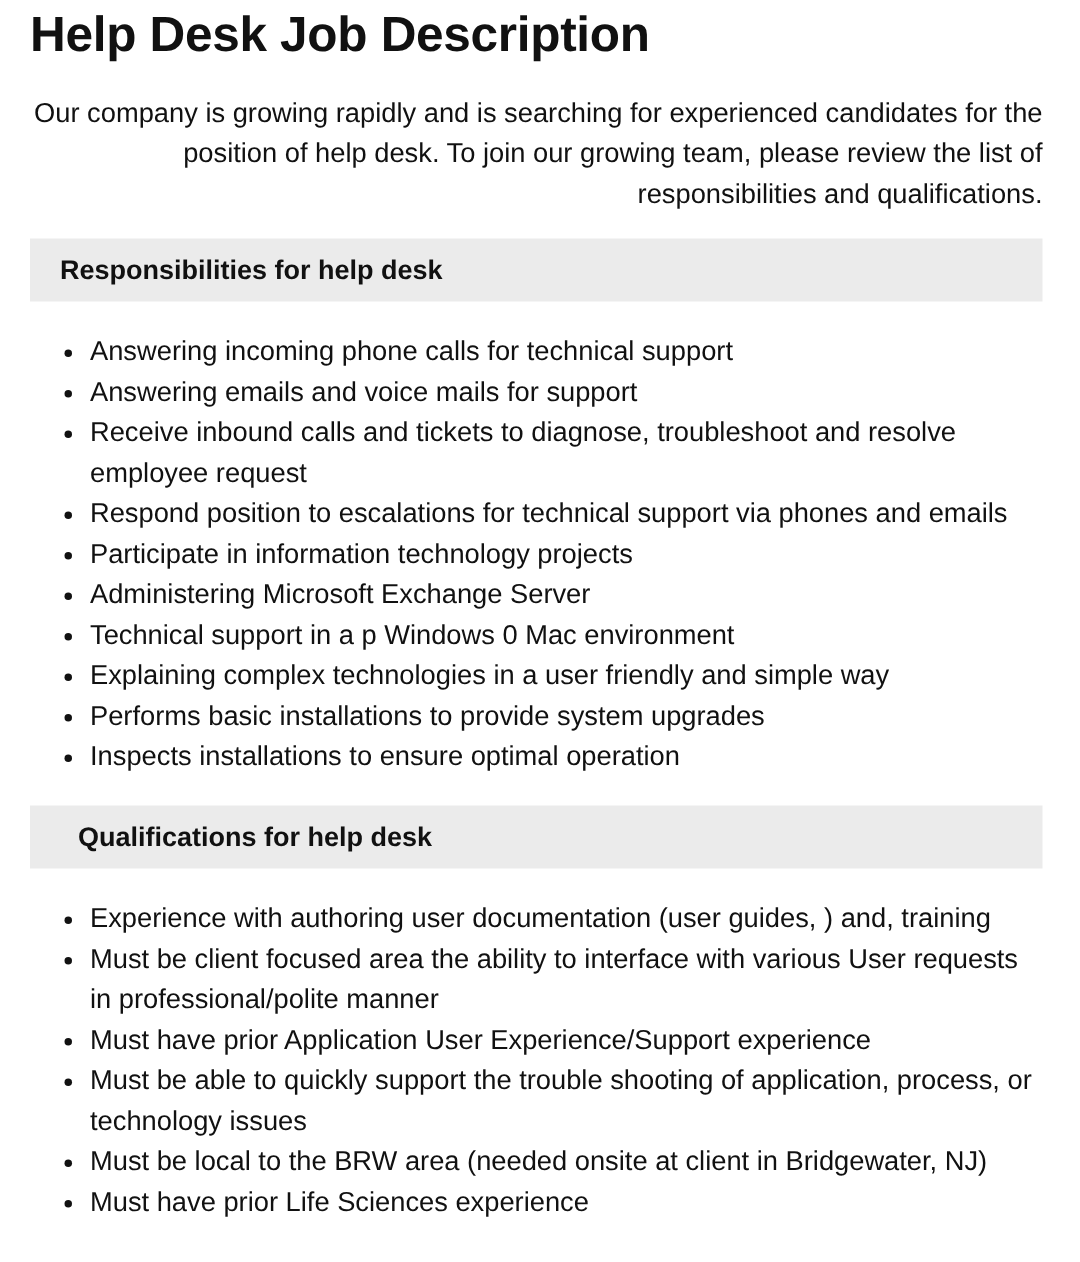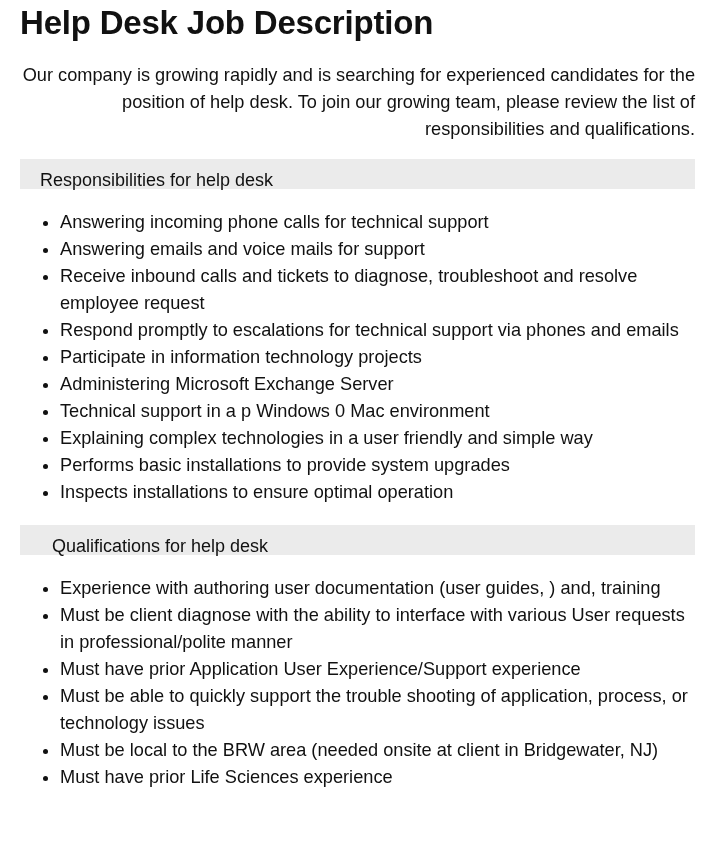--- a/index.html
+++ b/index.html
@@ -14,23 +14,23 @@
       font-size: 33px; font-weight: 700; text-align: left;
       line-height: 40px; letter-spacing: -0.2px;
     }
     .intro {
       margin: 19px 0 0 0;
       font-size: 18.2px; line-height: 27px; text-align: right;
     }
     .section-head {
       margin-top: 16px;
       background: #ebebeb;
-      height: 30px;
+      height: 42px;
       padding-left: 20px;
-      font-size: 18px; font-weight: 400;
+      font-size: 18px; font-weight: 700;
       line-height: 42px;
     }
     ul {
       margin: 20px 0 0 0; padding-left: 40px;
       font-size: 18.2px; line-height: 27px;
     }
     ul li { padding-left: 0; }
     ul.resp { margin-bottom: 0; }
     .qual-head { margin-top: 19px; padding-left: 32px; }
   </style>
@@ -39,31 +39,31 @@
 
 <div class="page">
   <h1>Help Desk Job Description</h1>
   <p class="intro">Our company is growing rapidly and is searching for experienced candidates for the position of help desk. To join our growing team, please review the list of responsibilities and qualifications.</p>
 
   <div class="section-head">Responsibilities for help desk</div>
   <ul class="resp">
     <li>Answering incoming phone calls for technical support</li>
     <li>Answering emails and voice mails for support</li>
     <li>Receive inbound calls and tickets to diagnose, troubleshoot and resolve employee request</li>
-    <li>Respond promptly to escalations for technical support via phones and emails</li>
+    <li>Respond position to escalations for technical support via phones and emails</li>
     <li>Participate in information technology projects</li>
     <li>Administering Microsoft Exchange Server</li>
     <li>Technical support in a p Windows 0 Mac environment</li>
     <li>Explaining complex technologies in a user friendly and simple way</li>
     <li>Performs basic installations to provide system upgrades</li>
     <li>Inspects installations to ensure optimal operation</li>
   </ul>
 
   <div class="section-head qual-head">Qualifications for help desk</div>
   <ul class="qual">
     <li>Experience with authoring user documentation (user guides, ) and, training</li>
-    <li>Must be client diagnose with the ability to interface with various User requests in professional/polite manner</li>
+    <li>Must be client focused area the ability to interface with various User requests in professional/polite manner</li>
     <li>Must have prior Application User Experience/Support experience</li>
     <li>Must be able to quickly support the trouble shooting of application, process, or technology issues</li>
     <li>Must be local to the BRW area (needed onsite at client in Bridgewater, NJ)</li>
     <li>Must have prior Life Sciences experience</li>
   </ul>
 </div>
 
 </body></html>

